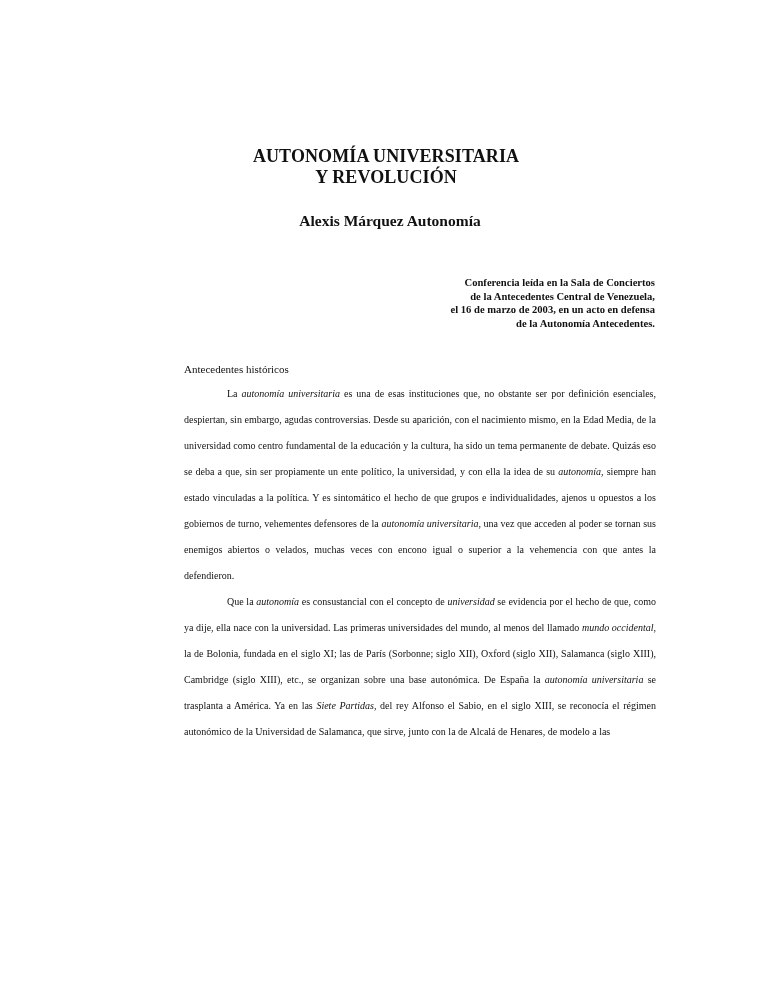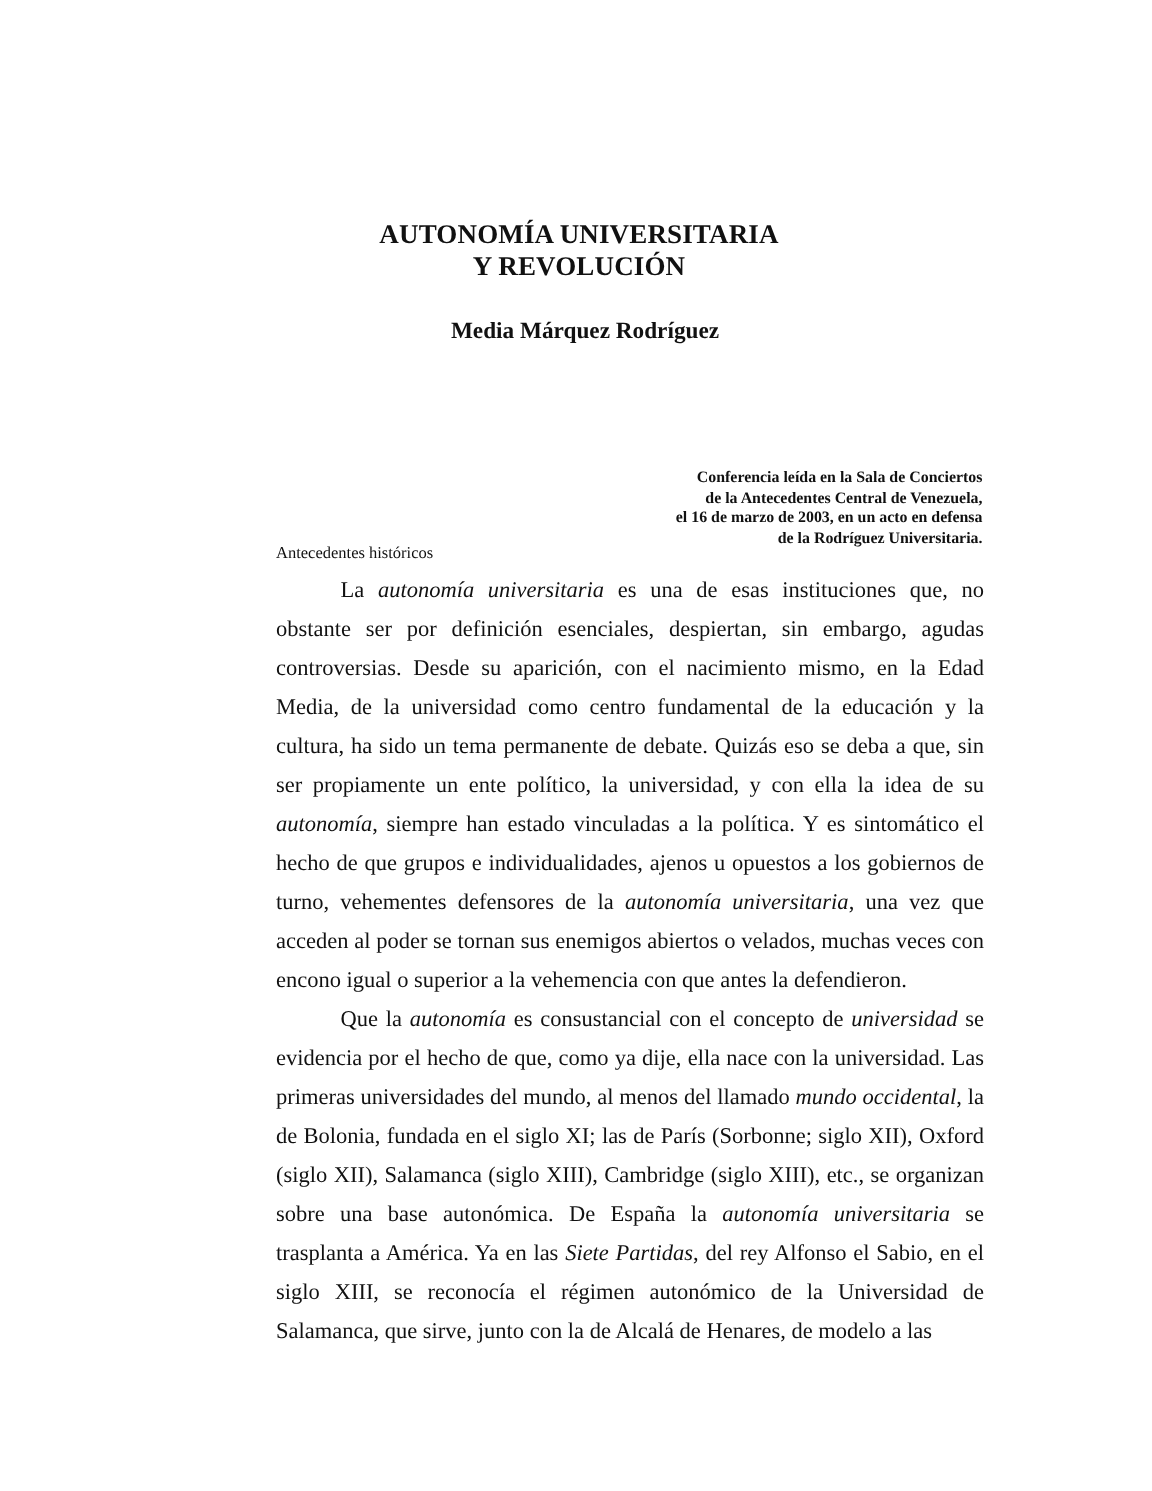--- a/index.html
+++ b/index.html
@@ -43,63 +43,62 @@
       box-sizing: border-box;
     }
     .note {
       position: absolute;
       top: 276px;
       right: 113px;
       text-align: right;
       font-weight: bold;
       font-size: 10.6px;
       line-height: 13.5px;
-      margin-top: 36px;
     }
     .note div { white-space: nowrap; }
     .section-heading {
       position: absolute;
       top: 360px;
       left: 184px;
       font-weight: normal;
       font-size: 11px;
       line-height: 18px;
     }
     .body-text {
       position: absolute;
       top: 381px;
       left: 184px;
       width: 472px;
-      font-size: 15px;
+      font-size: 10px;
       line-height: 26px;
       text-align: justify;
     }
     .body-text p {
       margin: 0;
       text-indent: 43px;
     }
     .body-text em { font-style: italic; }
   </style>
 </head>
 <body>
 
 <div class="title title-line1">
   <span>AUTONOMÍA UNIVERSITARIA</span>
 </div>
 <div class="title title-line2">
   <span>Y REVOLUCIÓN</span>
 </div>
 
-<div class="author">Media Márquez Rodríguez</div>
+<div class="author">Alexis Márquez Autonomía</div>
 
 <div class="note">
   <div>Conferencia leída en la Sala de Conciertos</div>
   <div>de la Antecedentes  Central de Venezuela,</div>
   <div>el 16 de marzo de 2003, en un acto en defensa</div>
-  <div>de la Rodríguez Universitaria.</div>
+  <div>de la Autonomía Antecedentes.</div>
 </div>
 
 <div class="section-heading">Antecedentes históricos</div>
 
 <div class="body-text">
   <p>
     <span>La </span><em>autonomía universitaria</em><span> es una de esas instituciones que, no obstante ser por definición esenciales, despiertan, sin embargo, agudas controversias. Desde su aparición, con el nacimiento mismo, en la Edad Media, de la universidad como centro fundamental de la educación y la cultura, ha sido un tema permanente de debate. Quizás eso se deba a que, sin ser propiamente un ente político, la universidad, y con ella la idea de su </span><em>autonomía</em><span>, siempre han estado vinculadas a la política. Y es sintomático el hecho de que grupos e individualidades, ajenos u opuestos a los gobiernos de turno, vehementes defensores de la </span><em>autonomía universitaria</em><span>, una vez que acceden al poder se tornan sus enemigos abiertos o velados, muchas veces con encono igual o superior a la vehemencia con que antes la defendieron.</span>
   </p>
   <p>
     <span>Que la </span><em>autonomía</em><span> es consustancial con el concepto de </span><em>universidad</em><span> se evidencia por el hecho de que, como ya dije, ella nace con la universidad. Las primeras universidades del mundo, al menos del llamado </span><em>mundo occidental</em><span>, la de Bolonia, fundada en el siglo XI; las de París (Sorbonne; siglo XII), Oxford (siglo XII), Salamanca (siglo XIII), Cambridge (siglo XIII), etc., se organizan sobre una base autonómica. De España la </span><em>autonomía universitaria</em><span> se trasplanta a América. Ya en las </span><em>Siete Partidas</em><span>, del rey Alfonso el Sabio, en el siglo XIII, se reconocía el régimen autonómico de la Universidad de Salamanca, que sirve, junto con la de Alcalá de Henares, de modelo a las</span>

